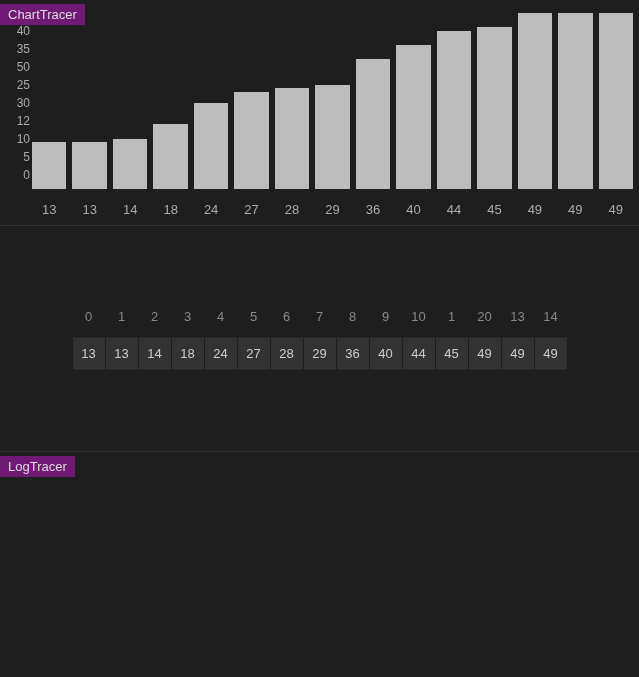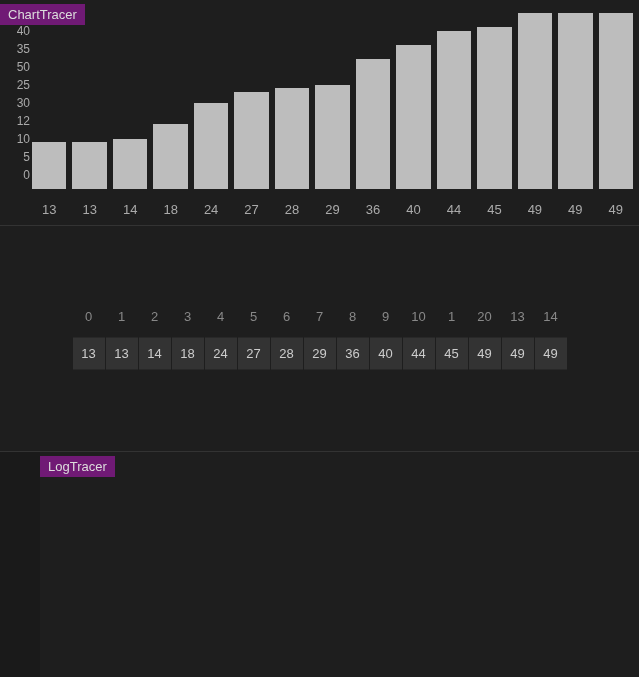--- a/index.html
+++ b/index.html
@@ -123,21 +123,20 @@
     align-items: center;
     justify-content: center;
     font-size: 13px;
   }
 
   
   .log-panel {
     height: 225px;
     position: relative;
     border-bottom: none;
-    margin-left: 40px;
   }
 </style>
 </head>
 <body>
 
 <div class="panel chart-panel">
   <div class="panel-label">ChartTracer</div>
   <div class="chart-area">
     <div class="y-axis" id="y-axis">
         <div class="y-tick" style="bottom: 150px;">40</div>

